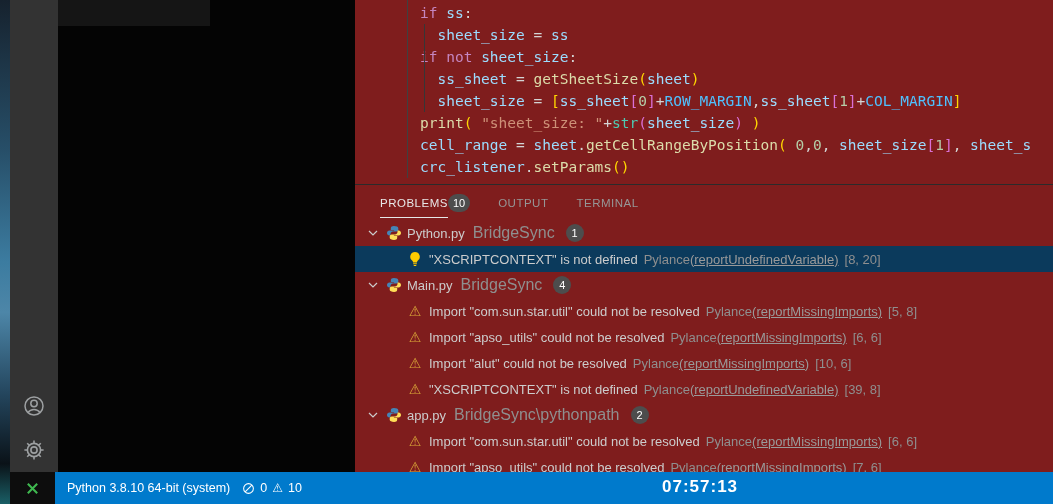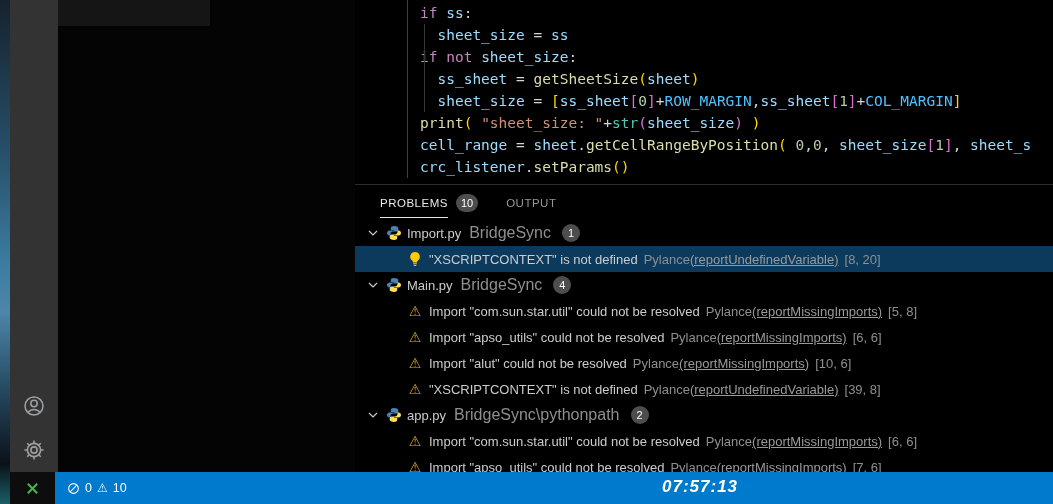--- a/index.html
+++ b/index.html
@@ -21,39 +21,39 @@
     background:#333333;
     display:flex; flex-direction:column; justify-content:flex-end; align-items:center;
     padding-bottom:8px; gap:16px;
   }
   .ab-icon { width:28px; height:28px; display:flex; align-items:center; justify-content:center; cursor:pointer; }
   .ab-icon svg { width:24px; height:24px; }
   
   .sidebar { position:absolute; left:58px; top:0; width:297px; height:472px; background:#040404; }
   .sidebar-band { position:absolute; left:0; top:0; width:152px; height:26px; background:#151515; }
   
-  .main { position:absolute; left:355px; top:0; width:698px; height:472px; background:#000000; display:flex; flex-direction:column; }
+  .main { position:absolute; left:355px; top:0; width:698px; height:472px; background:#7f1d1d; display:flex; flex-direction:column; }
   
   .editor { position:relative; height:185px; overflow:hidden; border-bottom:1px solid #2b2b2b; }
   .indent-guide { position:absolute; left:52px; top:0; height:178px; width:1px; background:#404040; }
   .indent-guide2 { position:absolute; left:69px; top:24px; height:88px; width:1px; background:#363636; }
   .code {
     font-family:"DejaVu Sans Mono", monospace;
     font-size:14.5px; line-height:22px;
     padding:2px 0 0 65px;
     white-space:pre; color:#d4d4d4;
   }
   .tk-kw{color:#c586c0;} .tk-var{color:#9cdcfe;} .tk-fn{color:#dcdcaa;}
   .tk-cls{color:#4ec9b0;} .tk-str{color:#ce9178;} .tk-num{color:#b5cea8;}
   .tk-const{color:#4fc1ff;} .tk-pln{color:#d4d4d4;}
   .tk-b1{color:#ffd700;} .tk-b2{color:#da70d6;}
   
   .panel { flex:1; display:flex; flex-direction:column; overflow:hidden; }
   .panel-tabs { height:35px; flex:0 0 35px; display:flex; align-items:center; padding-left:25px; gap:28px; }
-  .panel-tab { display:flex; align-items:center; gap:8px; cursor:pointer; height:35px; }
+  .panel-tab { display:flex; align-items:center; gap:0; cursor:pointer; height:35px; }
   .tab-label {
     font-size:11.5px; letter-spacing:.5px; text-transform:uppercase;
     color:#969696; line-height:15px; padding:9px 0 6px 0; border-bottom:1px solid transparent;
   }
   .panel-tab.active .tab-label { color:#e7e7e7; border-bottom-color:#e7e7e7; }
   .badge {
     background:#4d4d4d; color:#ffffff; border-radius:10px;
     min-width:18px; height:18px; padding:0 5px; font-size:11px;
     display:inline-flex; align-items:center; justify-content:center;
   }
@@ -76,21 +76,21 @@
   .statusbar {
     position:absolute; left:10px; top:472px; width:1043px; height:32px;
     background:#007acc; display:flex; align-items:center; color:#ffffff; overflow:hidden;
   }
   .remote { width:45px; height:32px; background:#0d0d0d; display:flex; align-items:center; justify-content:center; cursor:pointer; flex:0 0 45px; }
   .remote svg { width:15px; height:15px; }
   .sb-item { font-size:12.5px; margin-left:12px; display:flex; align-items:center; gap:5px; cursor:pointer; white-space:nowrap; }
   .sb-icon { display:inline-flex; width:13px; height:13px; }
   .sb-icon svg { width:13px; height:13px; }
   .sb-warn { font-size:12px; font-family:"DejaVu Sans", sans-serif; }
-  .clock { position:absolute; left:652px; top:5px; font-size:17px; font-weight:bold; letter-spacing:1px;font-style:italic; }
+  .clock { position:absolute; left:652px; top:5px; font-size:17px; font-weight:bold; letter-spacing:1px; }
 </style>
 </head>
 <body>
 
 <div class="wallpaper"></div>
 
 <div class="activitybar">
   <div class="ab-icon">
     <svg viewBox="0 0 24 24" fill="none" stroke="#9da0a2" stroke-width="1.5">
       <circle cx="12" cy="12" r="9"></circle>
@@ -119,35 +119,38 @@
   </div>
   <div class="panel">
     <div class="panel-tabs" id="panel-tabs">
         <div class="panel-tab active">
           <span class="tab-label">PROBLEMS</span>
           <span class="badge">10</span>
         </div>
         <div class="panel-tab">
           <span class="tab-label">OUTPUT</span>
         </div>
+        <div class="panel-tab">
+          <span class="tab-label">TERMINAL</span>
+        </div>
       </div>
     <div class="problems" id="problems">
         <div class="row group">
           <span class="icon">
             <svg viewBox="0 0 16 16" fill="none" stroke="#cccccc" stroke-width="1.2">
               <path d="M4 6l4 4 4-4"></path>
             </svg>
           </span>
           <span class="icon">
             <svg viewBox="0 0 16 16">
               <path fill="#4584b6" d="M7.9 1C6.1 1 4.8 1.8 4.8 3.2V5h3.3v.5H3.4C2 5.5 1 6.6 1 8s1 2.5 2.4 2.5h1.1V8.9c0-1.3 1.2-2.4 2.6-2.4h3.2c1.1 0 2-.9 2-2V3.2C12.3 1.9 10.4 1 7.9 1z"></path>
               <path fill="#ffde57" d="M8.1 15c1.8 0 3.1-.8 3.1-2.2V11H7.9v-.5h4.7C14 10.5 15 9.4 15 8s-1-2.5-2.4-2.5h-1.1v1.6c0 1.3-1.2 2.4-2.6 2.4H5.7c-1.1 0-2 .9-2 2v1.3C3.7 14.1 5.6 15 8.1 15z"></path>
             </svg>
           </span>
-          <span class="fname">Import.py</span>
+          <span class="fname">Python.py</span>
           <span class="fpath">BridgeSync</span>
           <span class="badge">1</span>
         </div>
         <div class="row item selected">
           <span class="icon">
             <svg viewBox="0 0 16 16">
               <path fill="#ffcc00" d="M8 1a4.8 4.8 0 0 0-2.9 8.6c.55.45.9.95.9 1.6v.3h4v-.3c0-.65.35-1.15.9-1.6A4.8 4.8 0 0 0 8 1z"></path>
               <rect x="6.1" y="12.2" width="3.8" height="1.1" rx=".4" fill="#ffcc00"></rect>
               <rect x="6.6" y="13.9" width="2.8" height="1" rx=".4" fill="#ffcc00"></rect>
             </svg>
@@ -238,20 +241,23 @@
         </div>
       </div>
   </div>
 </div>
 
 <div class="statusbar">
   <div class="remote">
     <svg viewBox="0 0 16 16" fill="none" stroke="#3fb950" stroke-width="2.2">
       <path d="M3 3l10 10M13 3L3 13"></path>
     </svg>
+  </div>
+  <div class="sb-item">
+    <span>Python 3.8.10 64-bit (system)</span>
   </div>
   <div class="sb-item">
     <span class="sb-icon">
       <svg viewBox="0 0 16 16" fill="none" stroke="#ffffff" stroke-width="1.3">
         <circle cx="8" cy="8" r="6"></circle>
           <path d="M3.9 12.1L12.1 3.9"></path>
       </svg>
     </span>
     <span>0</span>
     <span class="sb-warn">⚠</span>

